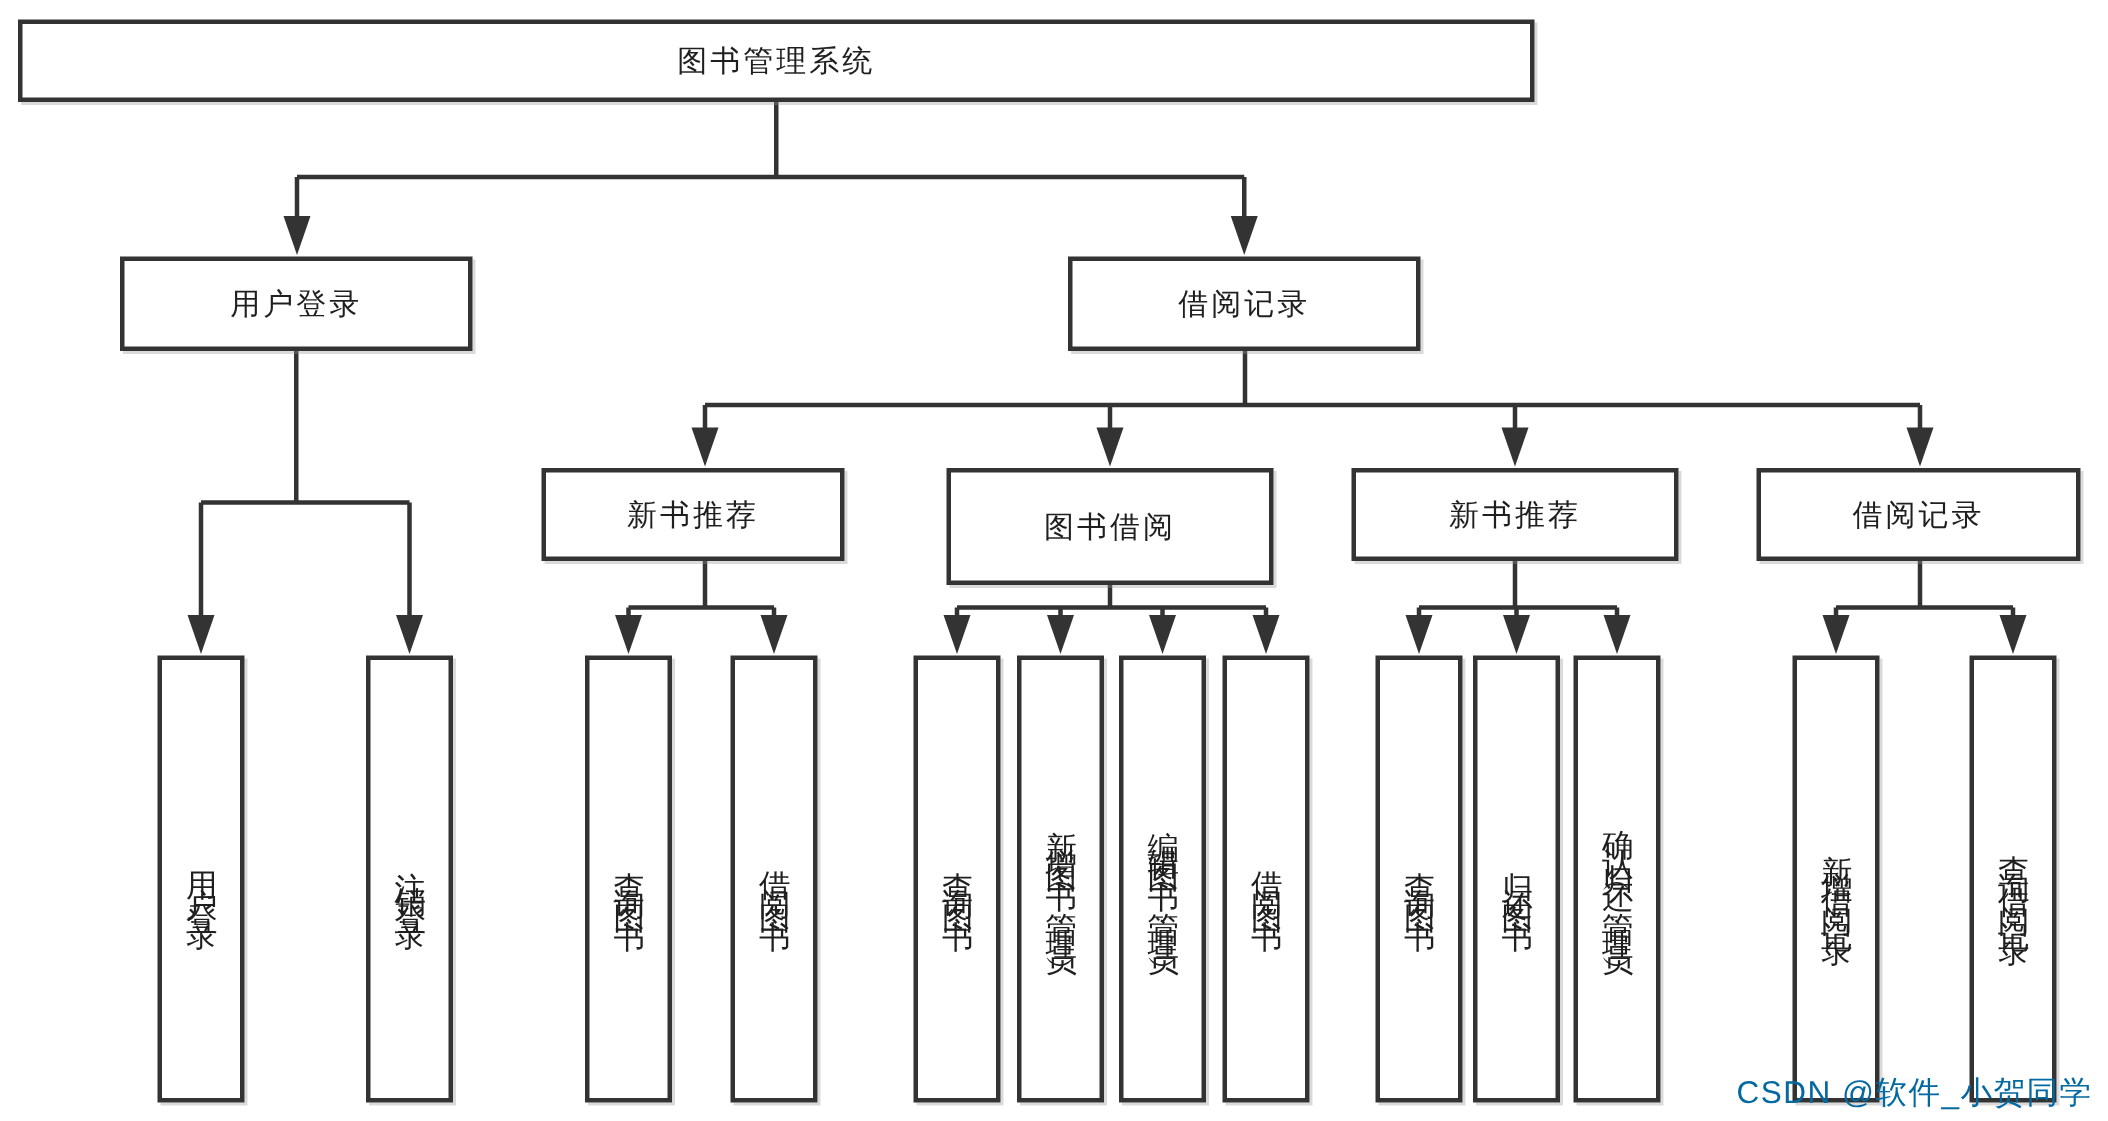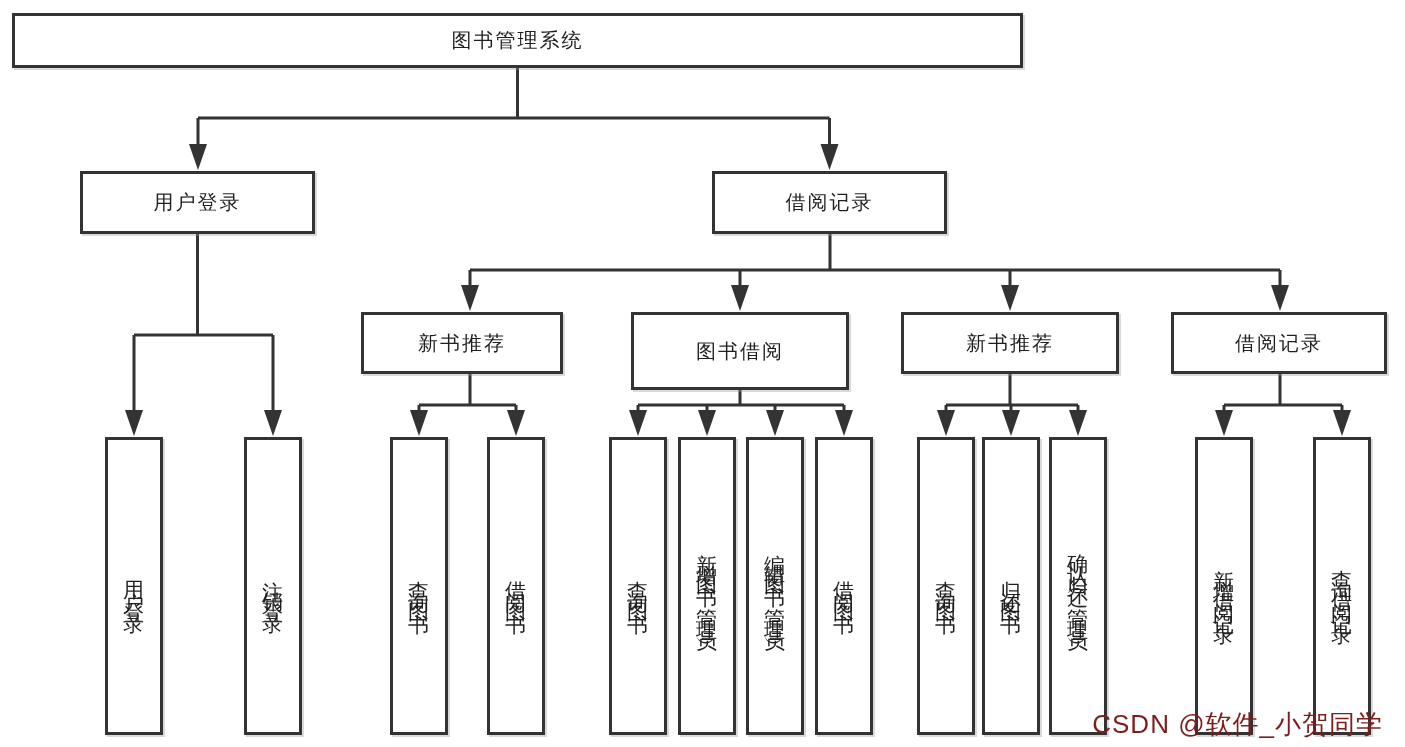--- a/index.html
+++ b/index.html
@@ -35,25 +35,25 @@
   .node-root span { font-size: 20px; }
   .node-v span {
     writing-mode: vertical-rl;
     line-height: 1;
     font-size: 21px;
     letter-spacing: 11px;
     white-space: nowrap;
   }
   .watermark {
     position: absolute;
-    right: 22px;
+    right: 10px;
     bottom: 5px;
-    font-size: 26px;
+    font-size: 21px;
     letter-spacing: 1px;
-    color: #7f1d1d;
+    color: #0369a1;
     z-index: 5;
     white-space: nowrap;
   }
 </style>
 </head>
 <body>
 
 <svg id="connector-svg" viewBox="0 0 1405 747" xmlns="http://www.w3.org/2000/svg">
   <g stroke="#333333" stroke-width="3" fill="none">
 

